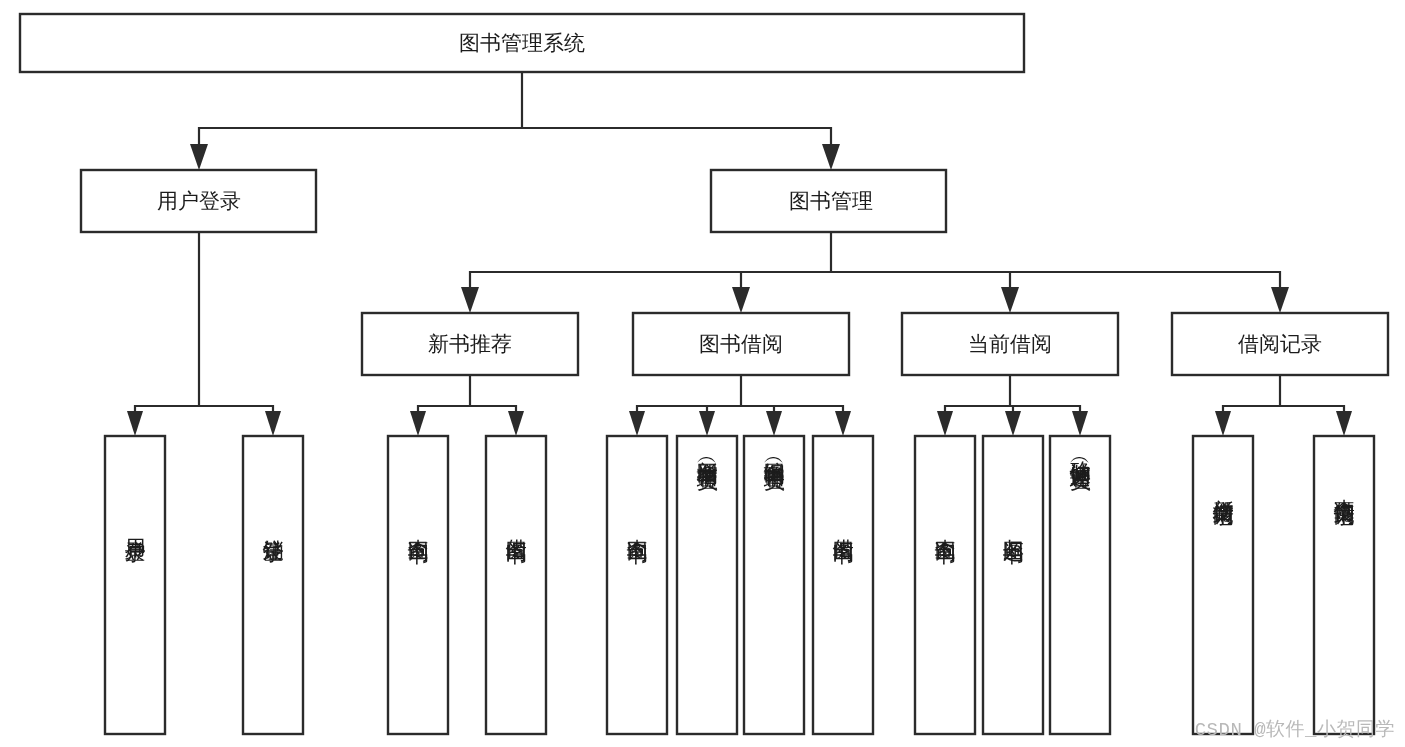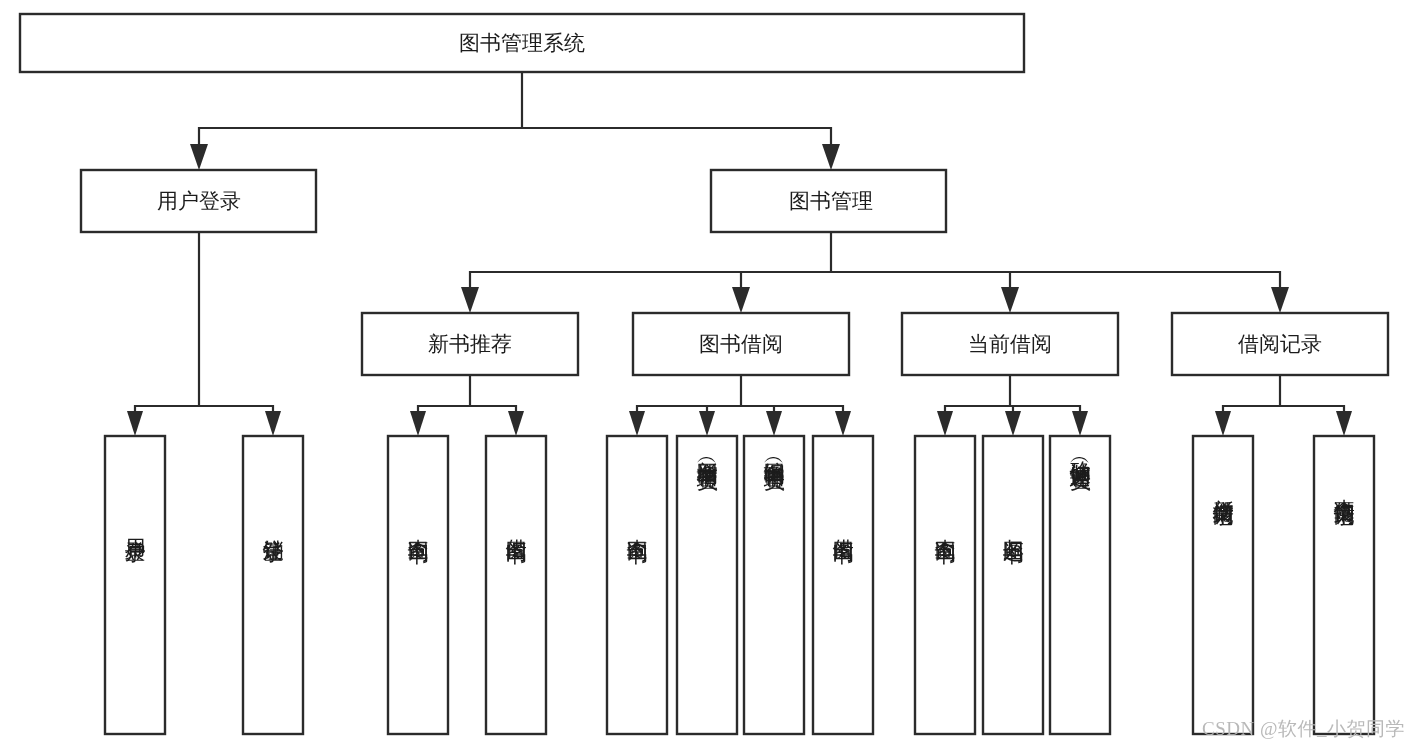--- a/index.html
+++ b/index.html
@@ -61,23 +61,23 @@
     text-orientation: upright;
     font-family: "Liberation Sans", "DejaVu Sans", sans-serif;
     font-size: 21px;
     line-height: 1.08;
     color: #1c1c1c;
     letter-spacing: 1.5px;
     white-space: nowrap;
   }
   .watermark {
     position: absolute;
-    right: 0;
+    right: 10px;
     bottom: 5px;
-    font-family: Liberation Serif, serif;
+    font-family: Liberation Mono, monospace;
     font-size: 19px;
     color: #b9b9b9;
     letter-spacing: 0.5px;
     white-space: nowrap;
     pointer-events: none;
   }
 </style>
 </head>
 <body>
 

